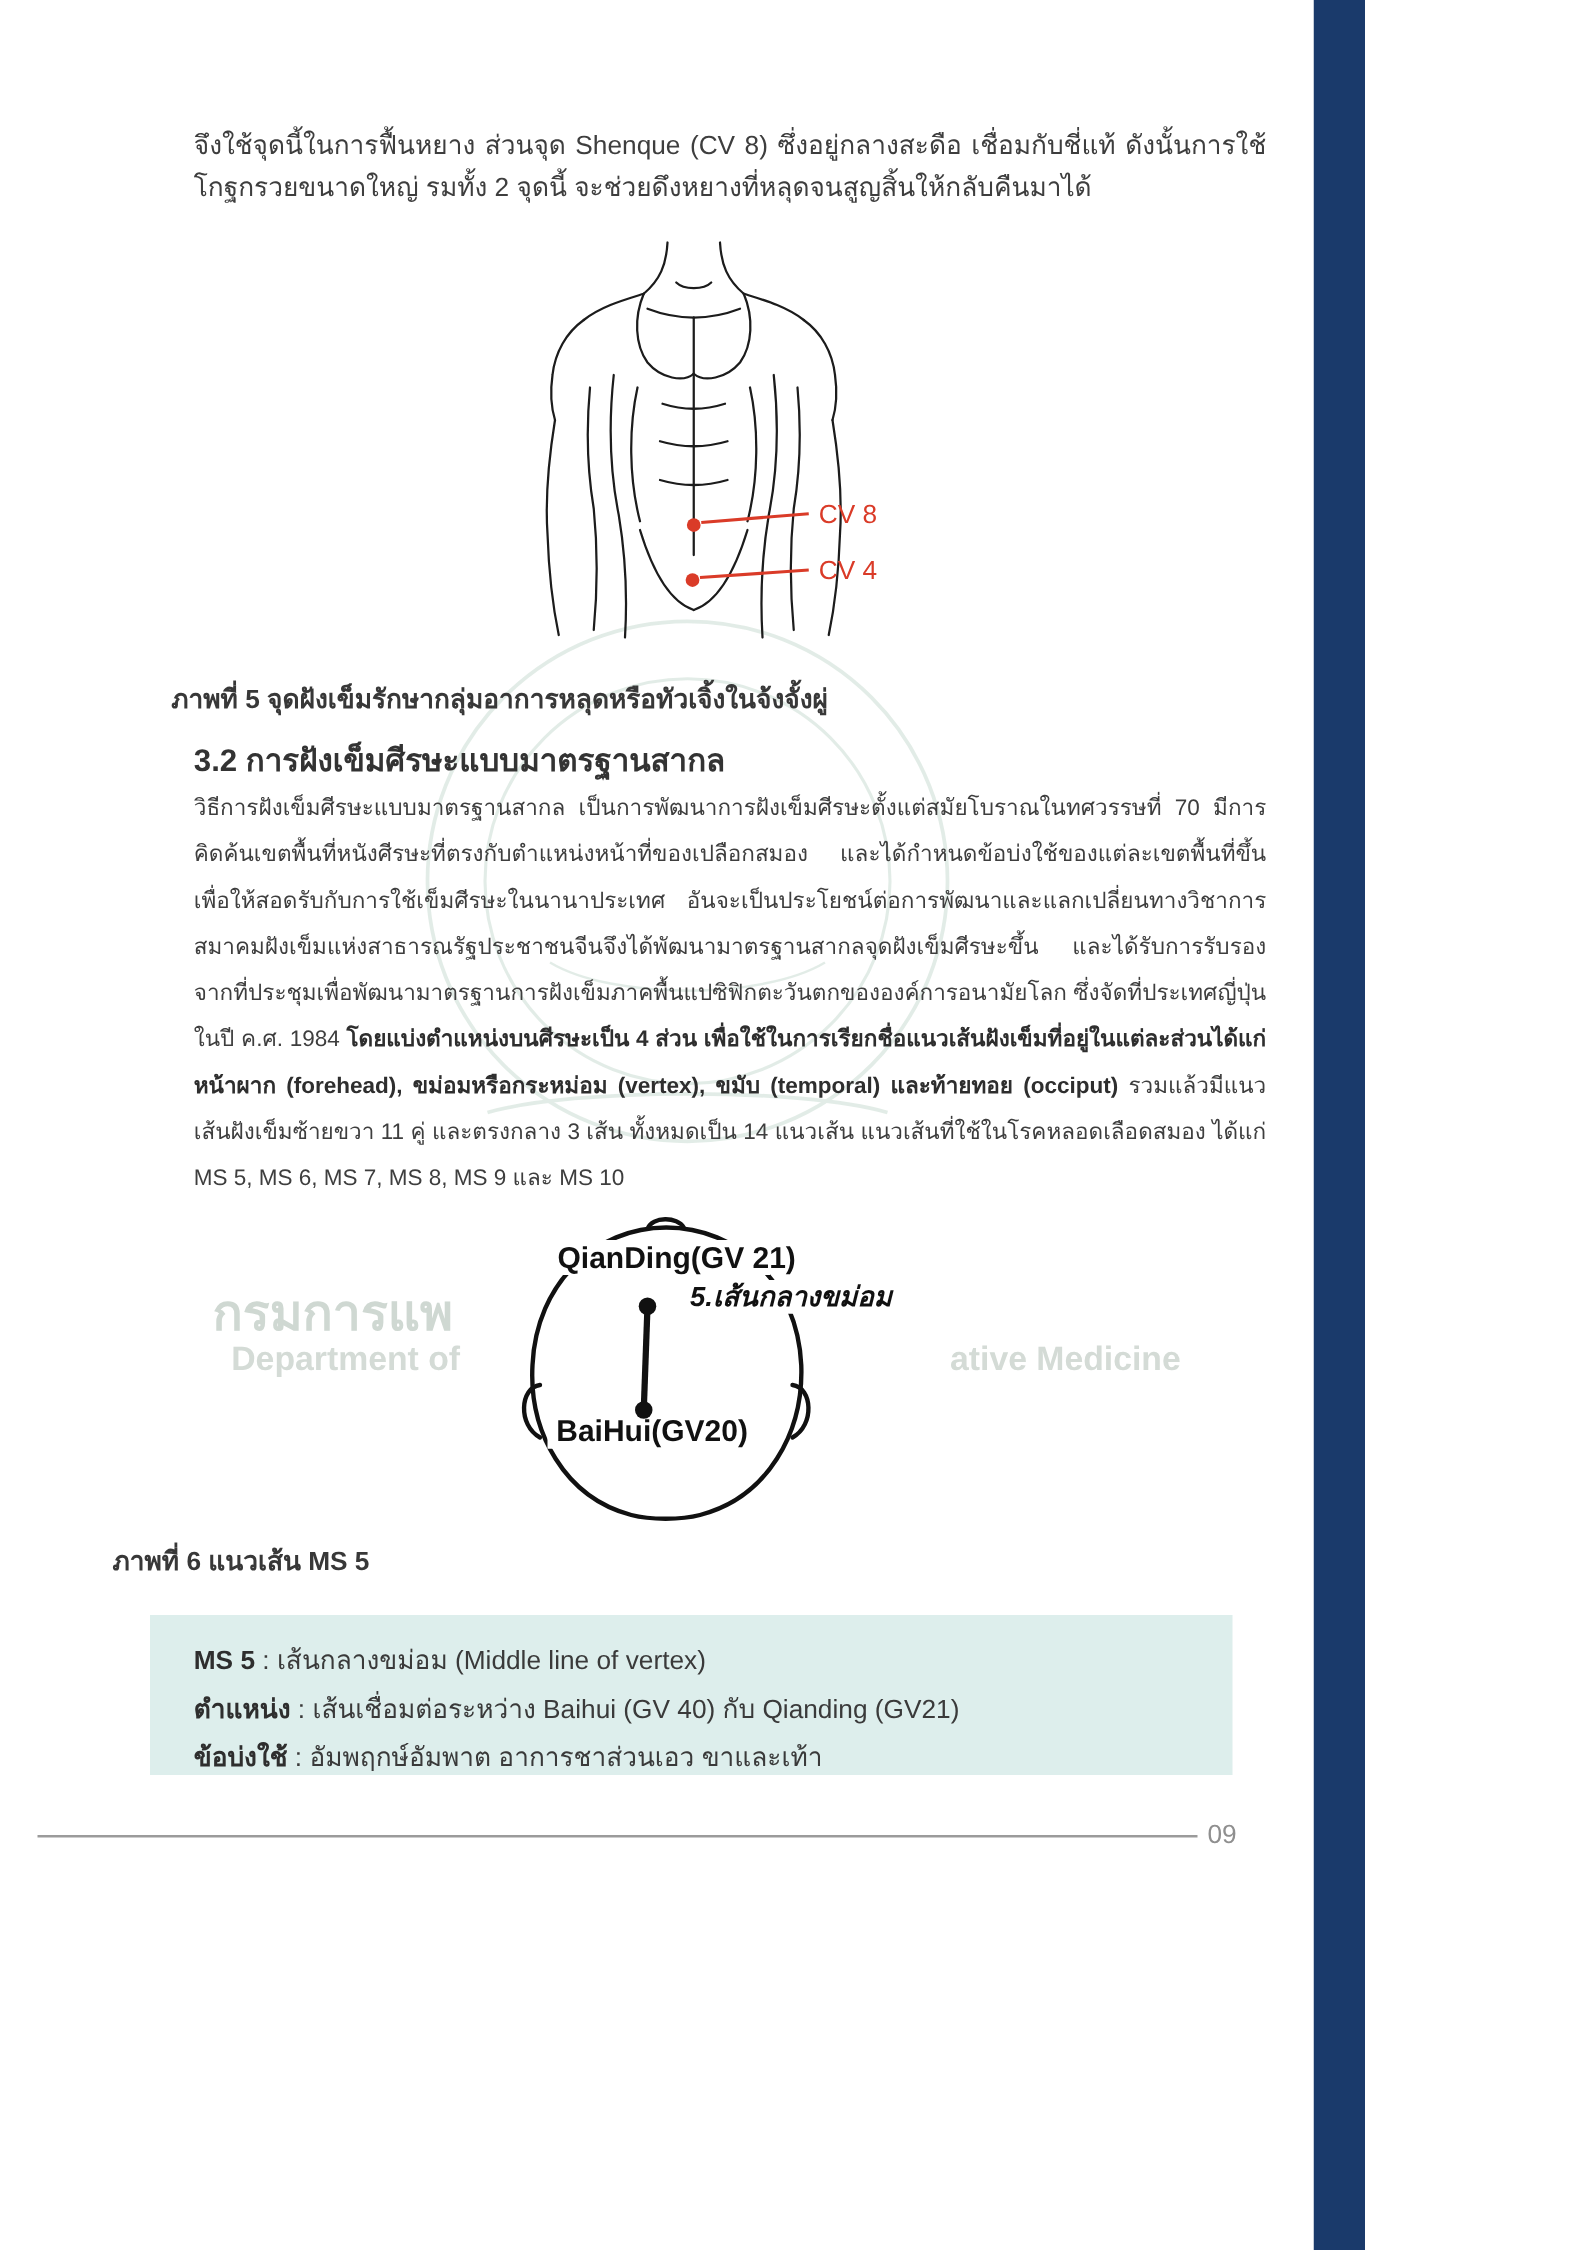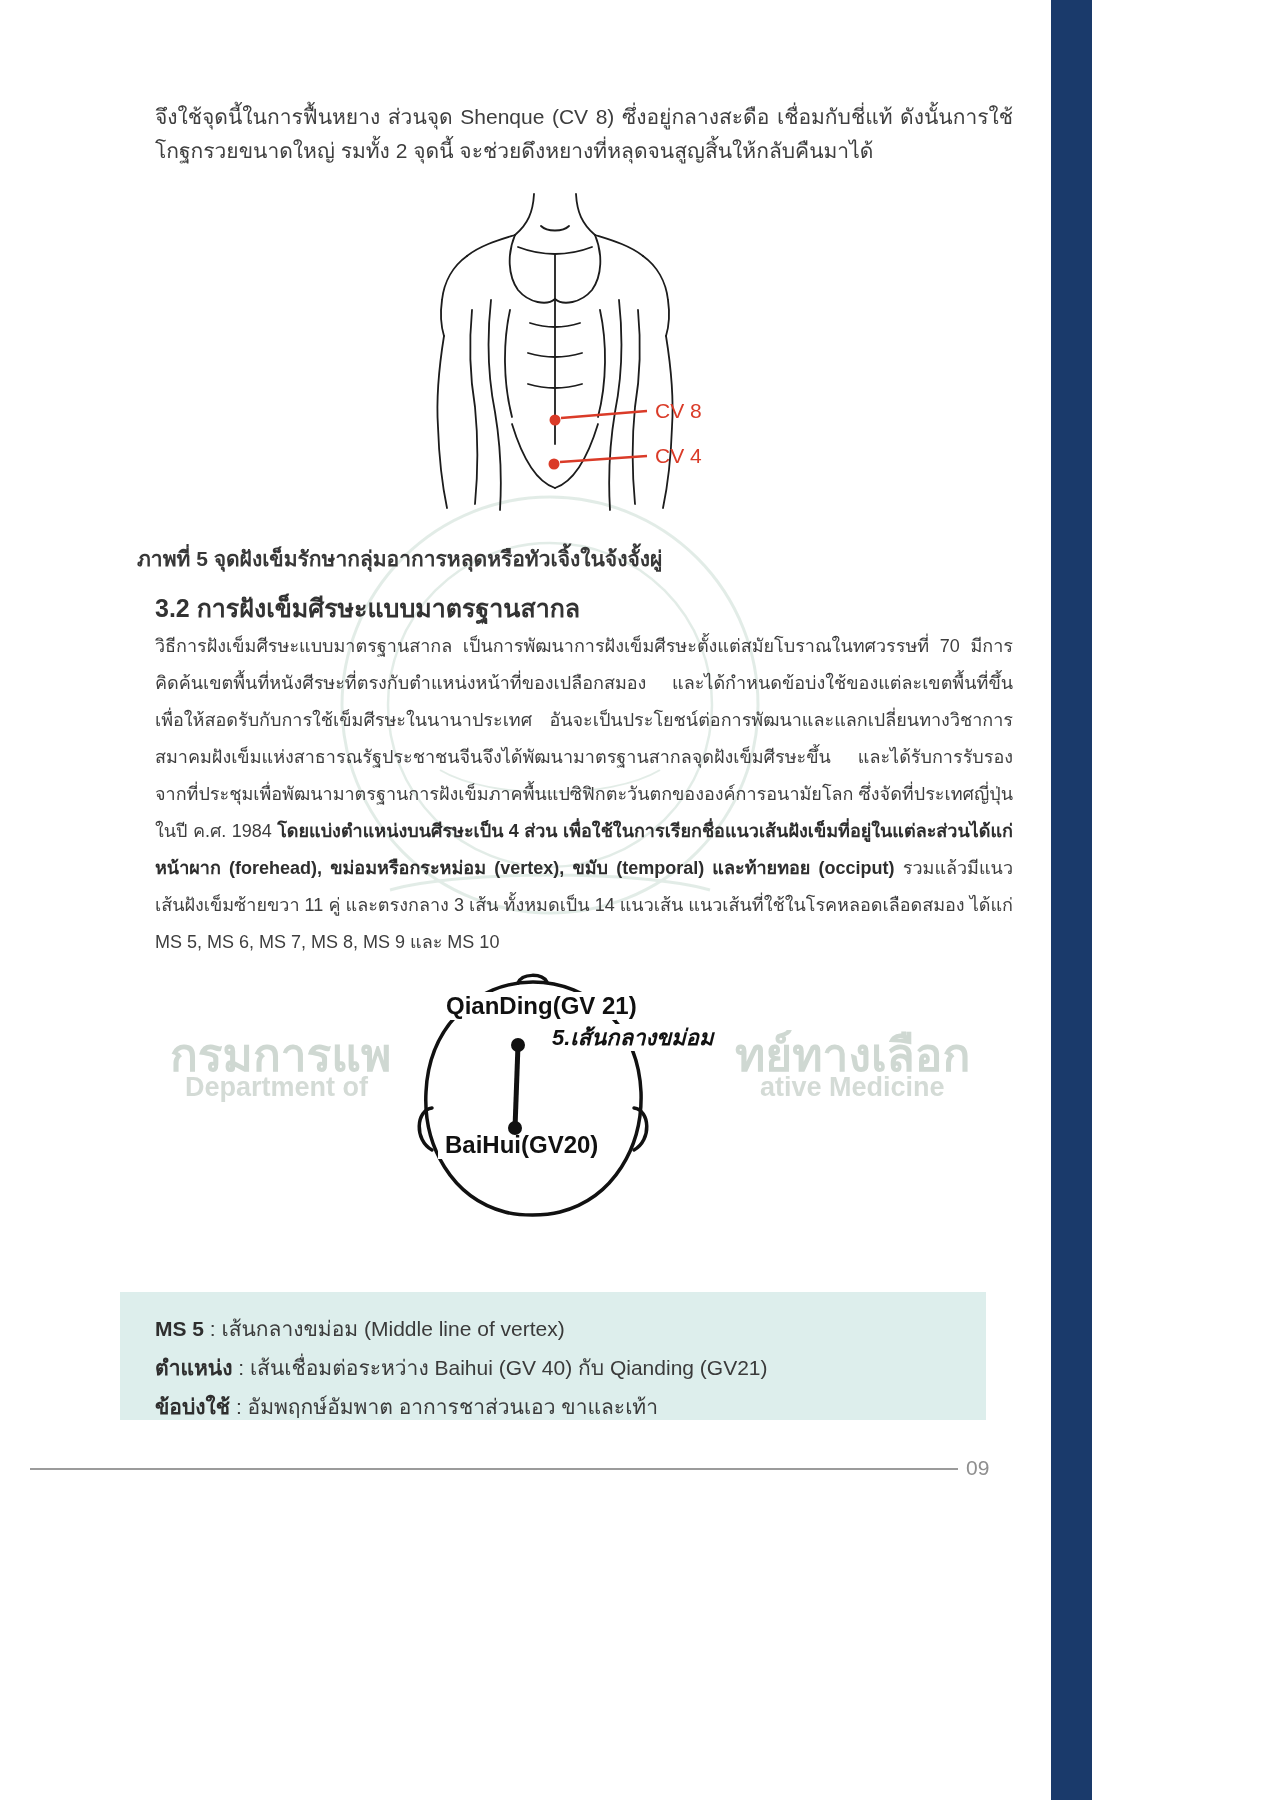--- a/index.html
+++ b/index.html
@@ -23,21 +23,21 @@
   .heading {
     position:absolute; left:155px; top:588px; width:858px;
     font-size:25px; font-weight:bold; color:#333333;
   }
   .body-par {
     position:absolute; left:155px; top:628px; width:858px;
     font-size:18px; line-height:37px; text-align:justify; color:#3e3e3e;
   }
   .body-par .b { font-weight:bold; color:#2e2e2e; }
   .wm { position:absolute; font-weight:bold; pointer-events:none; white-space:nowrap; }
-  .wm-thai { font-size:46px; color:#cfd8d2; top:1018px; }
+  .wm-thai { font-size:40px; color:#cfd8d2; top:1018px; }
   .wm-eng  { font-size:27px; color:#d4dbd6; top:1072px; }
   .wm-thai-left { left:170px; }
   .wm-thai-right{ left:735px; }
   .wm-eng-left  { left:185px; }
   .wm-eng-right { left:760px; }
   .fig-head { position:absolute; left:390px; top:950px; width:340px; height:270px; }
   .infobox {
     position:absolute; left:120px; top:1292px; width:866px; height:128px;
     padding:17px 30px 0 35px; font-size:21px; color:#3a3a3a;
   }
@@ -102,21 +102,20 @@
     </g>
   </svg>
 
   <div class="caption cap5">ภาพที่ 5 จุดฝังเข็มรักษากลุ่มอาการหลุดหรือทัวเจิ้งในจ้งจั้งผู่</div>
 
   <h2 class="heading">3.2 การฝังเข็มศีรษะแบบมาตรฐานสากล</h2>
 
   <p class="body-par"><span>วิธีการฝังเข็มศีรษะแบบมาตรฐานสากล เป็นการพัฒนาการฝังเข็มศีรษะตั้งแต่สมัยโบราณในทศวรรษที่ 70 มีการคิดค้นเขตพื้นที่หนังศีรษะที่ตรงกับตำแหน่งหน้าที่ของเปลือกสมอง และได้กำหนดข้อบ่งใช้ของแต่ละเขตพื้นที่ขึ้น เพื่อให้สอดรับกับการใช้เข็มศีรษะในนานาประเทศ อันจะเป็นประโยชน์ต่อการพัฒนาและแลกเปลี่ยนทางวิชาการ สมาคมฝังเข็มแห่งสาธารณรัฐประชาชนจีนจึงได้พัฒนามาตรฐานสากลจุดฝังเข็มศีรษะขึ้น และได้รับการรับรองจากที่ประชุมเพื่อพัฒนามาตรฐานการฝังเข็มภาคพื้นแปซิฟิกตะวันตกขององค์การอนามัยโลก ซึ่งจัดที่ประเทศญี่ปุ่นในปี ค.ศ. 1984 </span><span class="b">โดยแบ่งตำแหน่งบนศีรษะเป็น 4 ส่วน เพื่อใช้ในการเรียกชื่อแนวเส้นฝังเข็มที่อยู่ในแต่ละส่วนได้แก่ หน้าผาก (forehead), ขม่อมหรือกระหม่อม (vertex), ขมับ (temporal) และท้ายทอย (occiput) </span><span>รวมแล้วมีแนวเส้นฝังเข็มซ้ายขวา 11 คู่ และตรงกลาง 3 เส้น ทั้งหมดเป็น 14 แนวเส้น แนวเส้นที่ใช้ในโรคหลอดเลือดสมอง ได้แก่ MS 5, MS 6, MS 7, MS 8, MS 9 และ MS 10</span></p>
 
   <div class="wm wm-thai wm-thai-left">กรมการแพ</div>
-  <div class="wm wm-thai wm-thai-right">ทย์ทางเลือก</div>
   <div class="wm wm-eng wm-eng-left">Department of</div>
   <div class="wm wm-eng wm-eng-right">ative Medicine</div>
 
   <svg class="fig-head" viewBox="0 0 340 270">
     <g fill="none" stroke="#111111" stroke-width="3.5" stroke-linecap="round">
       <path d="M143,32 C200,32 248,76 251,142 C253,196 224,248 170,262 C155,266 130,266 115,262 C62,248 33,196 36,142 C39,76 87,32 143,32 Z"></path>
       <path d="M128,33 C132,23 152,23 157,32"></path>
       <path d="M42,158 C26,160 24,190 42,200"></path>
       <path d="M244,158 C260,160 262,190 244,200"></path>
     </g>
@@ -124,20 +123,21 @@
     <rect x="153" y="74" width="164" height="27" fill="#ffffff"></rect>
     <rect x="48" y="182" width="158" height="27" fill="#ffffff"></rect>
     <line x1="128" y1="95" x2="125" y2="178" stroke="#111111" stroke-width="5"></line>
     <circle cx="128" cy="95" r="7" fill="#111111"></circle>
     <circle cx="125" cy="178" r="7" fill="#111111"></circle>
     <text x="56" y="64" font-size="24" font-weight="600" fill="#111111">QianDing(GV 21)</text>
     <text x="162" y="95" font-size="22" font-weight="bold" font-style="italic" fill="#111111">5.เส้นกลางขม่อม</text>
     <text x="55" y="203" font-size="24" font-weight="600" fill="#111111">BaiHui(GV20)</text>
   </svg>
 
+  <div class="caption cap6">ภาพที่ 6 แนวเส้น MS 5</div>
 
   <div class="infobox" style="background:#ddeeec">
     <div class="line"><span class="lbl">MS 5</span><span> : เส้นกลางขม่อม (Middle line of vertex)</span></div>
     <div class="line"><span class="lbl">ตำแหน่ง</span><span> : เส้นเชื่อมต่อระหว่าง Baihui (GV 40) กับ Qianding (GV21)</span></div>
     <div class="line"><span class="lbl">ข้อบ่งใช้</span><span> : อัมพฤกษ์อัมพาต อาการชาส่วนเอว ขาและเท้า</span></div>
   </div>
 
   <div class="footer-line"></div>
   <div class="page-number">09</div>
 

